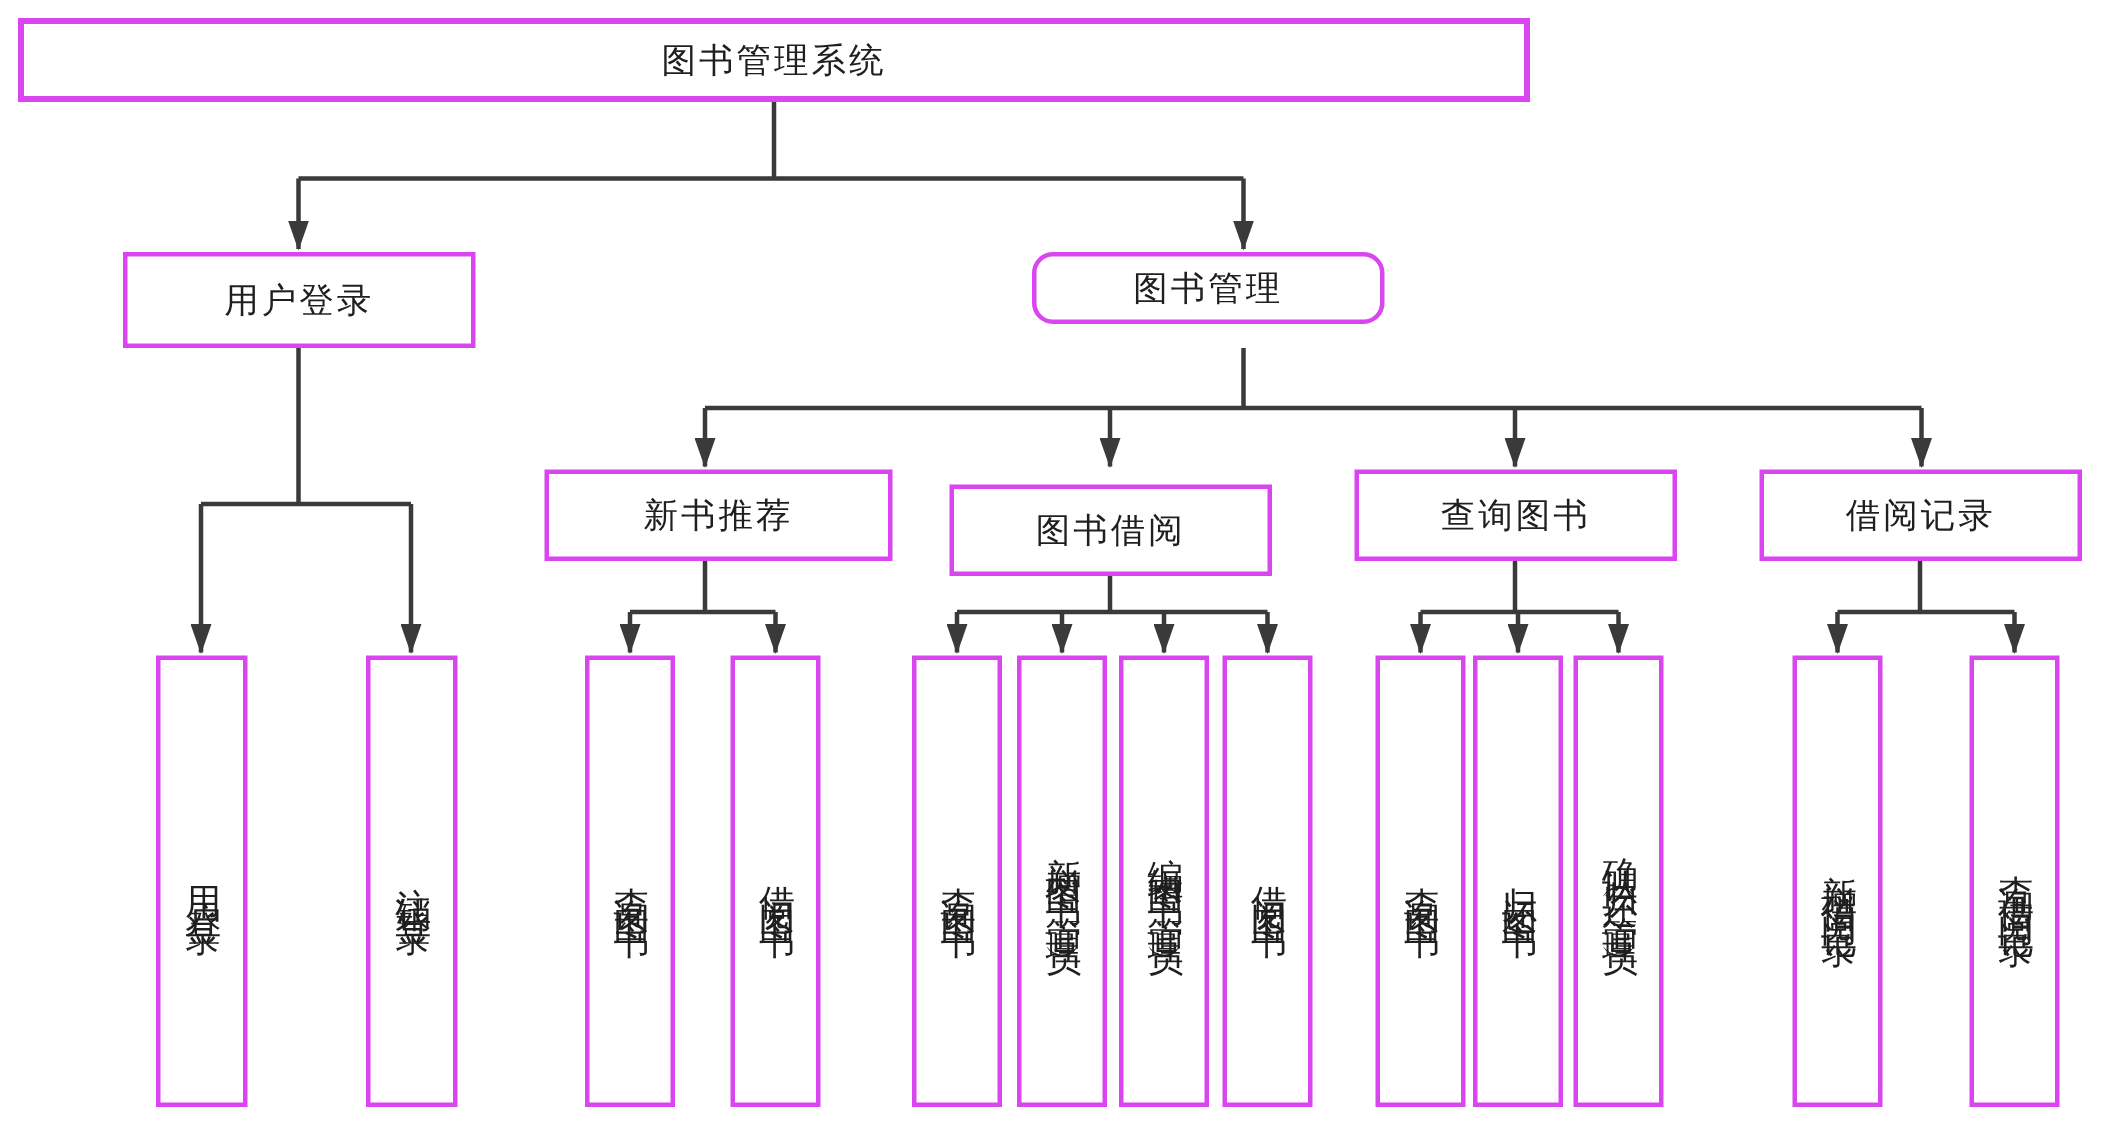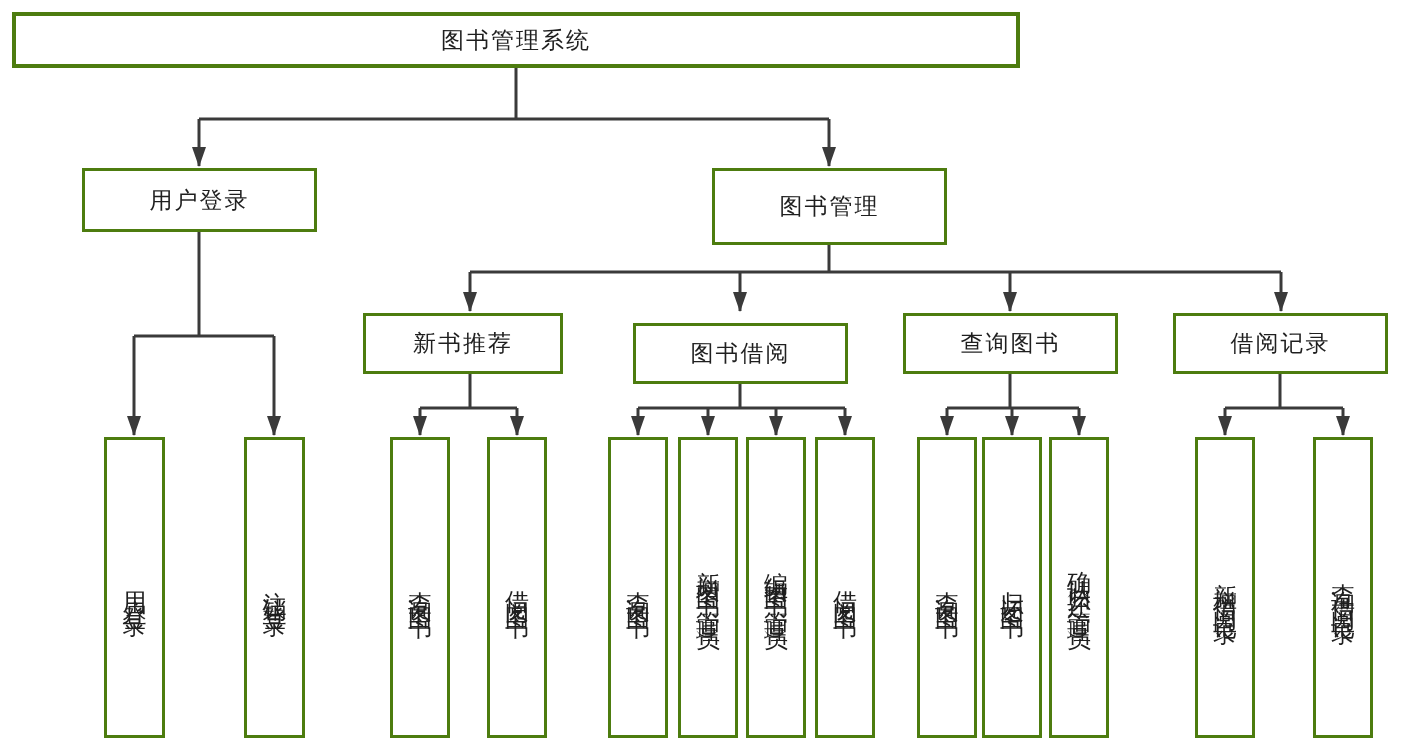--- a/index.html
+++ b/index.html
@@ -18,21 +18,21 @@
   .connectors {
     position: absolute;
     left: 0; top: 0;
     width: 1405px;
     height: 747px;
     pointer-events: none;
   }
   .node {
     position: absolute;
     box-sizing: border-box;
-    border: 3px solid #4d7c0f;
+    border: 3px solid #d946ef;
     background: #ffffff;
     display: flex;
     align-items: center;
     justify-content: center;
     color: #1f1f1f;
   }
   .node.h {
     font-size: 23px;
     letter-spacing: 2px;
   }
@@ -107,25 +107,25 @@
     </g>
   </svg>
 
   <div class="node h root" style="left:12px; top:12px; width:1008px; height:56px;">
     <span>图书管理系统</span>
   </div>
 
   <div class="node h" style="left:82px; top:168px; width:235px; height:64px;">
     <span>用户登录</span>
   </div>
-  <div class="node h" style="left:712px; top:168px; width:235px; height:77px;">
+  <div class="node h" style="left:688px; top:168px; width:235px; height:48px;border-radius:14px;">
     <span>图书管理</span>
   </div>
 
-  <div class="node h" style="left:363px; top:313px; width:200px; height:61px;">
+  <div class="node h" style="left:363px; top:313px; width:232px; height:61px;">
     <span>新书推荐</span>
   </div>
   <div class="node h" style="left:633px; top:323px; width:215px; height:61px;">
     <span>图书借阅</span>
   </div>
   <div class="node h" style="left:903px; top:313px; width:215px; height:61px;">
     <span>查询图书</span>
   </div>
   <div class="node h" style="left:1173px; top:313px; width:215px; height:61px;">
     <span>借阅记录</span>

